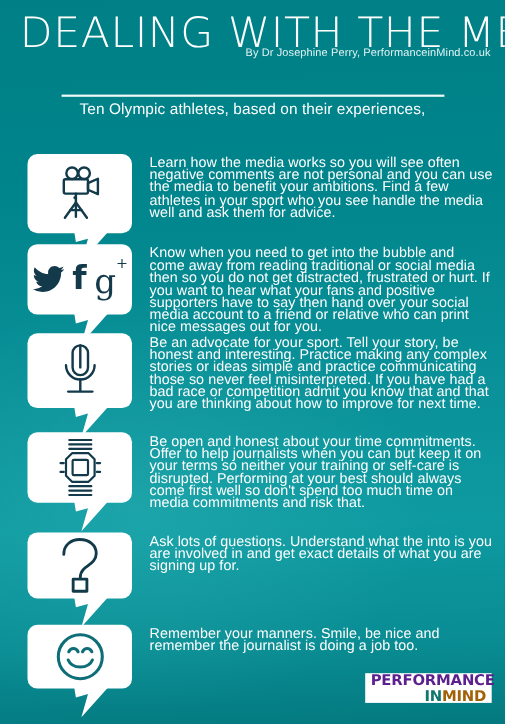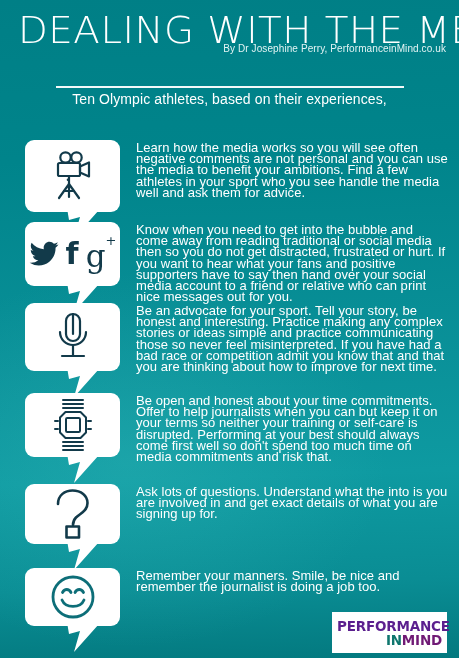--- a/index.html
+++ b/index.html
@@ -148,21 +148,21 @@
     top: -0.85em;
     position: relative;
   }
 
   
   .logo {
     position: absolute;
     left: 332px;
     top: 612px;
     width: 115px;
-    height: 41px;
+    height: 27px;
     background: #ffffff;
     display: flex;
     flex-direction: column;
     align-items: flex-start;
     justify-content: center;
     padding: 0 5px;
     box-sizing: border-box;
   }
   .logo .l1 {
     font-family: "DejaVu Sans", sans-serif;
@@ -174,21 +174,21 @@
   }
   .logo .l2 {
     font-family: "DejaVu Sans", sans-serif;
     font-weight: bold;
     font-size: 13.5px;
     line-height: 14px;
     letter-spacing: -0.2px;
     align-self: flex-end;
   }
   .logo .l2 .in { color: #0f766e; }
-  .logo .l2 .mind { color: #701a75; }
+  .logo .l2 .mind { color: #a16207; }
 </style>
 </head>
 <body>
 
 <div id="poster">
 
   <div class="masthead">
     <div class="poster-title">DEALING WITH THE MEDIA</div>
     <div class="byline">By Dr Josephine Perry, PerformanceinMind.co.uk</div>
     <div class="divider"></div>

